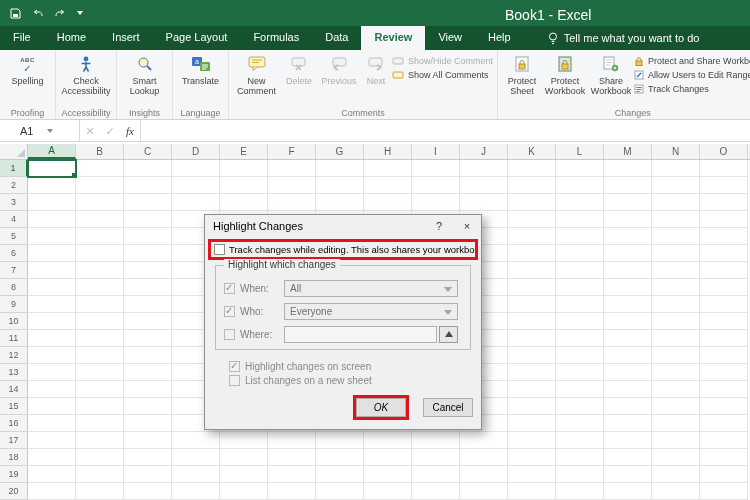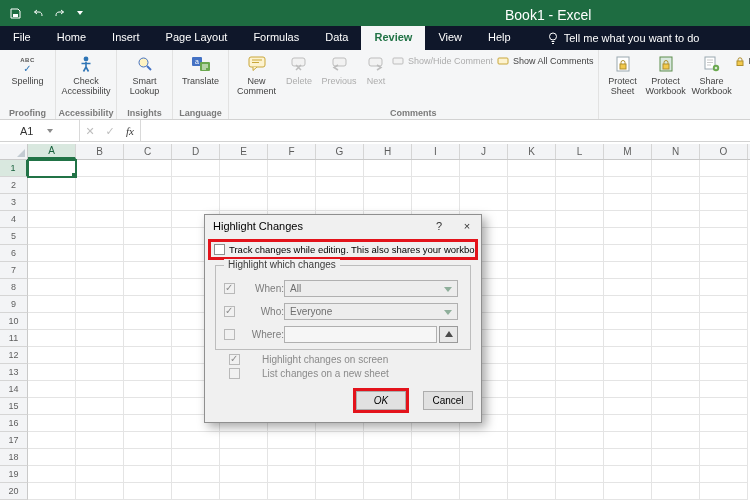--- a/index.html
+++ b/index.html
@@ -7,33 +7,33 @@
   body { font-family:"Liberation Sans", sans-serif; background:#fff; position:relative; font-size:11px; }
 
   
   .titlebar { height:26px; background:#1E6C41; display:flex; align-items:center; color:#fff; position:relative; }
   .qat { display:flex; align-items:center; gap:10px; padding-left:10px; }
   .qat-ic { display:flex; align-items:center; }
   .caret-w { width:0; height:0; border-left:3px solid transparent; border-right:3px solid transparent; border-top:4px solid #fff; display:inline-block; }
   .win-title { position:absolute; left:505px; top:7px; font-size:14px; color:#fff; }
 
   
-  .tabs { height:24px; background:#0f172a; display:flex; align-items:stretch; color:#fff; font-size:11px; }
+  .tabs { height:24px; background:#14532d; display:flex; align-items:stretch; color:#fff; font-size:11px; }
   .tab { padding:5px 13px 4px; cursor:default; white-space:nowrap; }
   .tab.active { background:#F5F6F7; color:#217346; font-weight:bold; }
   .tellme { display:flex; align-items:center; gap:6px; margin-left:16px; padding:0 8px; }
 
   
   .ribbon { display:flex; background:#F5F6F7; height:70px; border-bottom:1px solid #D2D2D2; align-items:stretch; }
   .rgroup { position:relative; display:flex; align-items:flex-start; padding:2px 4px 14px 4px; border-right:1px solid #E2E2E2; }
-  .rlabel { position:absolute; bottom:1px; left:0; right:0; text-align:center; font-size:9px; color:#7A7A7A;font-weight:bold; }
+  .rlabel { position:absolute; bottom:1px; left:0; right:0; text-align:center; font-size:9px; color:#7A7A7A; }
   .bigbtn { display:flex; flex-direction:column; align-items:center; width:47px; padding:2px 1px; font-size:9px; color:#444; text-align:center; line-height:1.15; }
   .bigbtn .ic { height:20px; display:flex; align-items:center; justify-content:center; margin-bottom:2px; }
   .bigbtn.dis { color:#ADADAD; }
-  .smallcol { display:flex; flex-direction:row; gap:4px; padding-top:4px; }
+  .smallcol { display:flex; flex-direction:column; gap:4px; padding-top:4px; }
   .smallbtn { display:flex; align-items:center; gap:4px; font-size:9px; color:#444; white-space:nowrap; }
   .smallbtn.dis { color:#ADADAD; }
   .abc { font-size:6px; font-weight:bold; letter-spacing:.5px; color:#555; line-height:1; }
   .chk-blue { color:#2E75B6; font-size:10px; line-height:1; }
 
   
   .fbar { height:22px; display:flex; align-items:stretch; border-bottom:1px solid #D2D2D2; background:#fff; }
   .namebox { width:80px; display:flex; align-items:center; padding-left:20px; border-right:1px solid #D9D9D9; color:#333; gap:14px; }
   .caret-g { width:0; height:0; border-left:3px solid transparent; border-right:3px solid transparent; border-top:4px solid #8A8A8A; display:inline-block; }
   .fico { width:20px; text-align:center; line-height:22px; color:#BDBDBD; font-size:11px; }
@@ -56,30 +56,30 @@
   
   .dialog { position:absolute; left:204px; top:214px; width:278px; background:#F0F0F0; border:1px solid #8F8F8F; box-shadow:4px 4px 10px rgba(0,0,0,.35); z-index:20; font-size:10px; color:#000; }
   .dlg-title { height:22px; display:flex; align-items:center; padding-left:8px; font-size:11px; }
   .dlg-title .spacer { flex:1; }
   .dlg-tbtn { width:28px; text-align:center; line-height:22px; color:#333; font-size:11px; }
   .redbox { border:3px solid #E3131B; }
   .trackrow { display:flex; align-items:center; gap:4px; margin:2px 3px 5px 3px; padding:2px 3px; white-space:nowrap; overflow:hidden; font-size:9.5px; }
   .cb { width:11px; height:11px; border:1px solid #8F8F8F; background:#fff; flex:0 0 auto; position:relative; }
   .cb.dis { background:#F1F1F1; border-color:#B9B9B9; }
   .cb.checked::after { content:"\2713"; position:absolute; left:0px; top:-2px; font-size:10px; color:#8C8C8C; }
-  .groupbox { margin:4px 10px 4px 10px; border:1px solid #BDBDBD; padding:14px 12px 4px 8px; position:relative;text-align:right; }
+  .groupbox { margin:4px 10px 11px 10px; border:1px solid #BDBDBD; padding:14px 12px 4px 8px; position:relative; }
   .gb-label { position:absolute; top:-7px; left:8px; background:#F0F0F0; padding:0 4px; color:#3C3C3C; }
   .drow { display:flex; align-items:center; margin-bottom:6px; }
   .drow .lbl { width:44px; margin-left:5px; color:#7C7C7C; }
   .dd { flex:1; height:17px; border:1px solid #B0B0B0; background:#EDEDED; color:#6E6E6E; display:flex; align-items:center; padding:0 20px 0 5px; position:relative; }
   .dd::after { content:""; position:absolute; right:5px; top:6px; border-left:4px solid transparent; border-right:4px solid transparent; border-top:5px solid #8FAF9B; }
   .wherebox { flex:1; height:17px; border:1px solid #B0B0B0; background:#F6F6F6; }
   .collapse-btn { width:19px; height:17px; margin-left:2px; border:1px solid #9A9A9A; background:#E8E8E8; position:relative; }
   .collapse-btn::after { content:""; position:absolute; left:5px; top:4px; border-left:4px solid transparent; border-right:4px solid transparent; border-bottom:6px solid #4A4A4A; }
-  .chkline { display:flex; align-items:flex-start; gap:22px; margin:3px 0 3px 24px; color:#8A8A8A; }
+  .chkline { display:flex; align-items:flex-start; gap:5px; margin:3px 0 3px 24px; color:#8A8A8A; }
   .btnrow { display:flex; justify-content:flex-end; align-items:center; gap:14px; padding:6px 8px 9px 8px; }
   .dbtn { width:50px; height:19px; background:#E1E1E1; border:1px solid #ADADAD; font-size:10px; text-align:center; line-height:17px; color:#000; }
   .ok-wrap { border:3px solid #E3131B;font-style:italic; }
 
   svg { display:block; }
 </style>
 </head>
 <body>
 
 <div class="titlebar">

